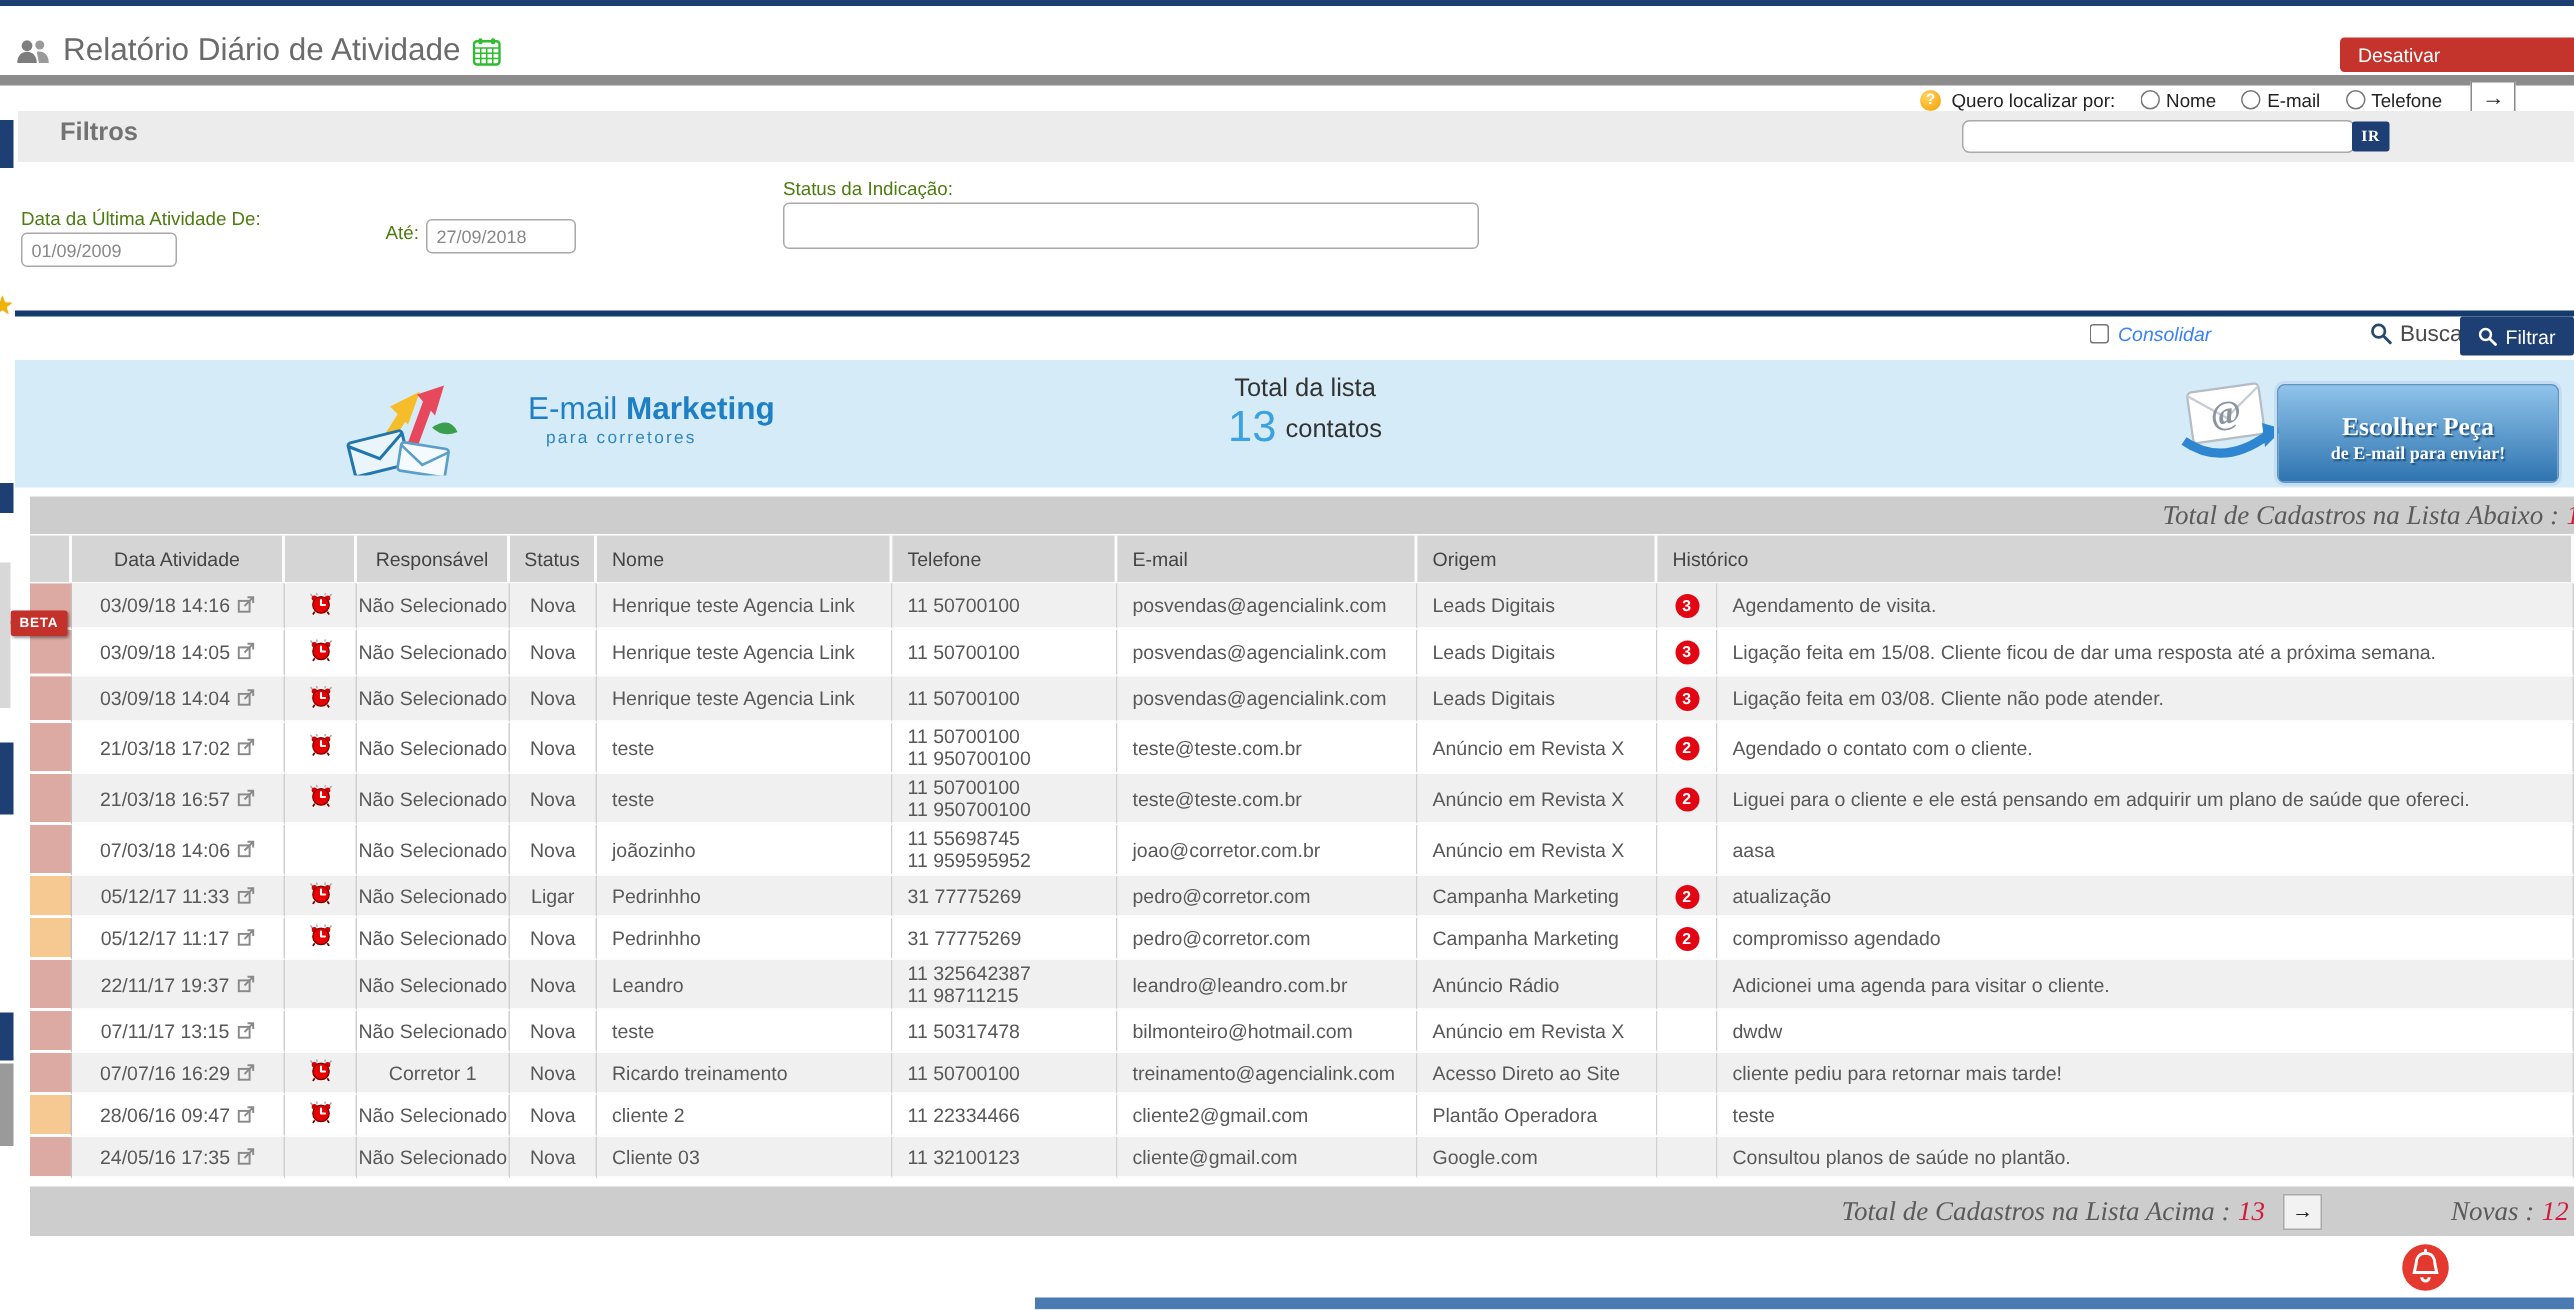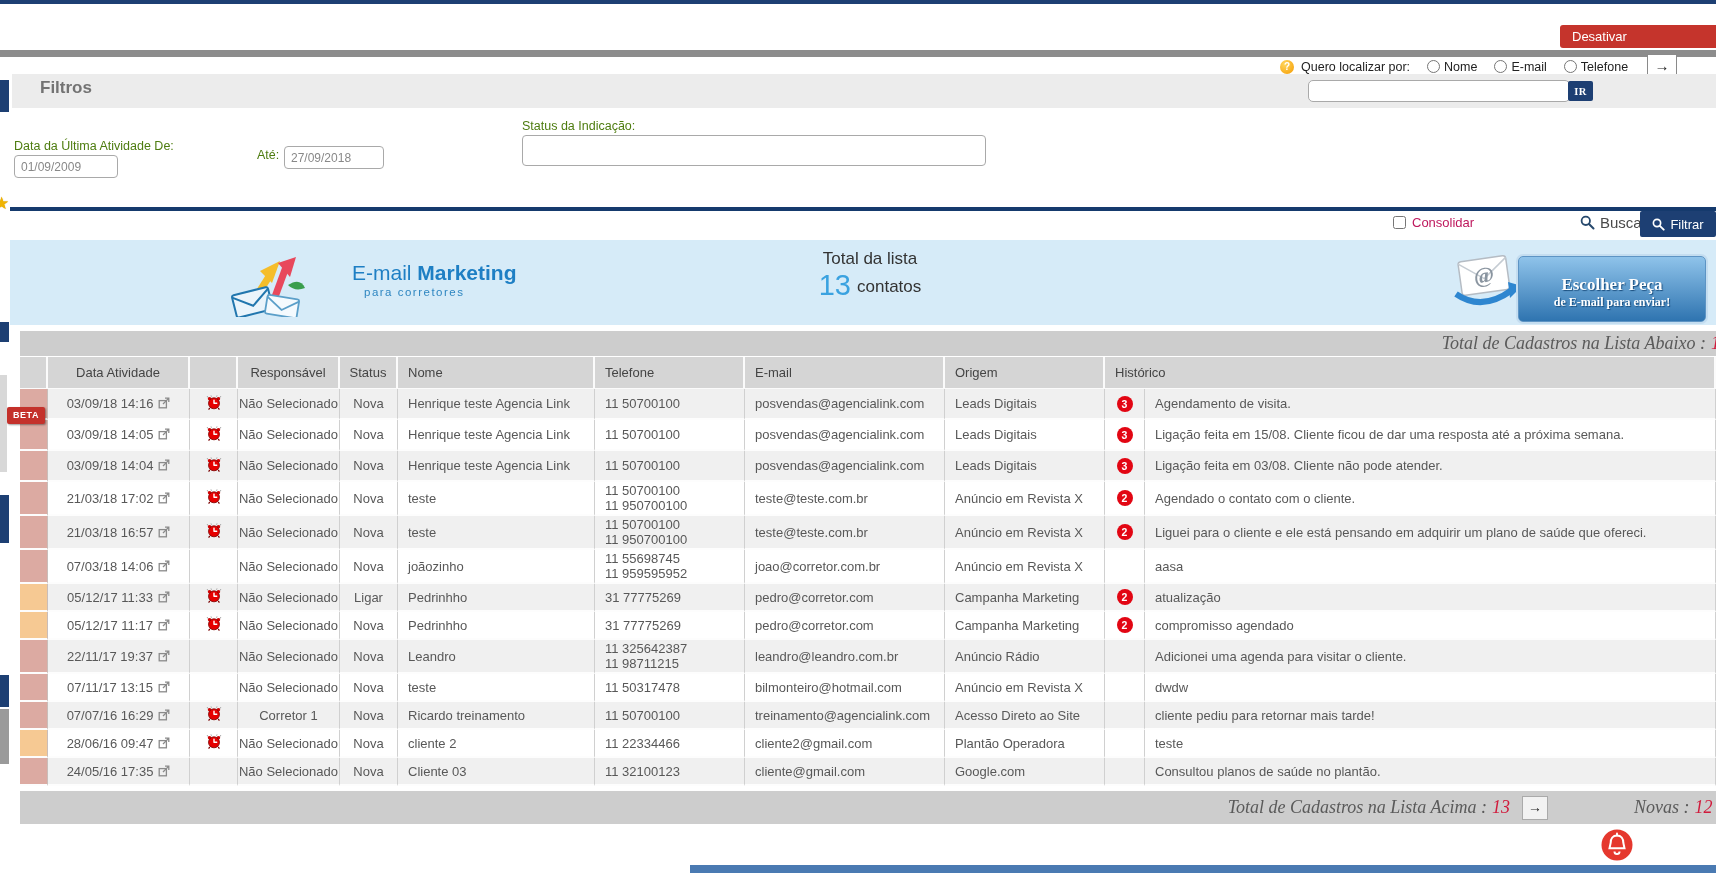--- a/index.html
+++ b/index.html
@@ -39,21 +39,21 @@
 
   
   .f-label{font-size:12.5px;color:#4d7c0f;}
   .f-input{border:1px solid #a9a9a9;border-radius:4px;font-size:12px;color:#888;
            padding:0 6px;font-family:inherit;}
   .navy-line{left:10px;top:207px;width:1706px;height:4px;background:#153a6d;}
 
   
   .consolidar{left:1393px;top:215px;display:flex;align-items:center;gap:6px;}
   .consolidar input{width:13px;height:13px;margin:0;}
-  .consolidar label{font-size:13px;color:#be185d;}
+  .consolidar label{font-size:13px;color:#3b82f6;font-style:italic;}
   .busca{left:1580px;top:214px;display:flex;align-items:center;gap:5px;color:#4a4a4a;cursor:pointer;}
   .busca span{font-size:15px;}
   .filtrar{left:1640px;top:211px;width:76px;height:26px;background:var(--navy,#1d3f73);color:#fff;
            border:0;border-radius:2px;font-size:13px;display:flex;align-items:center;gap:5px;
            justify-content:center;font-family:inherit;cursor:pointer;}
 
   
   .banner{left:10px;top:240px;width:1706px;height:85px;background:var(--banner-bg,#d6ebf8);}
   .logo{left:222px;top:247px;display:flex;gap:26px;align-items:flex-start;}
   .logo-text{padding-top:14px;}
@@ -110,20 +110,35 @@
   .star{left:-6px;top:193px;color:#f0b400;font-size:17px;text-shadow:0 0 1px #c98f00;}
   .bstrip{left:690px;top:865px;width:1026px;height:8px;background:#4a7ab2;}
 </style>
 </head>
 <body>
 
 <div class="page">
 
   <div class="abs topbar"></div>
 
+  <div class="abs app-header">
+    <svg width="24" height="17" viewBox="0 0 24 17">
+      <circle cx="8" cy="4.5" r="3.6" fill="#7d7d7d"></circle>
+      <path d="M1.5 16 c0-5 3-7.5 6.5-7.5 s6.5 2.5 6.5 7.5 z" fill="#7d7d7d"></path>
+      <circle cx="16.5" cy="4" r="3" fill="#9a9a9a"></circle>
+      <path d="M14.5 8.6 c4-1 8 1.5 8 7.4 h-6.5" fill="#9a9a9a"></path>
+    </svg>
+    <span class="app-title">Relatório Diário de Atividade</span>
+    <svg width="19" height="19" viewBox="0 0 19 19">
+      <rect x="1" y="2.5" width="17" height="15.5" rx="2" fill="#fff" stroke="#2ebd2e" stroke-width="1.6"></rect>
+      <rect x="4" y="0.5" width="2.6" height="4" rx="1" fill="#2ebd2e"></rect>
+      <rect x="12.4" y="0.5" width="2.6" height="4" rx="1" fill="#2ebd2e"></rect>
+      <path d="M1 7h17 M5.5 7v11 M9.5 7v11 M13.5 7v11 M1 10.5h17 M1 14h17" stroke="#2ebd2e" stroke-width="1"></path>
+    </svg>
+  </div>
 
   <button class="abs desativar">Desativar</button>
 
   <div class="abs divider"></div>
 
   <div class="abs locate-row">
     <span class="q-icon">?</span>
     <span class="locate-label">Quero localizar por:</span>
     <span class="radio-item">
       <input type="radio" name="locate" style="">

